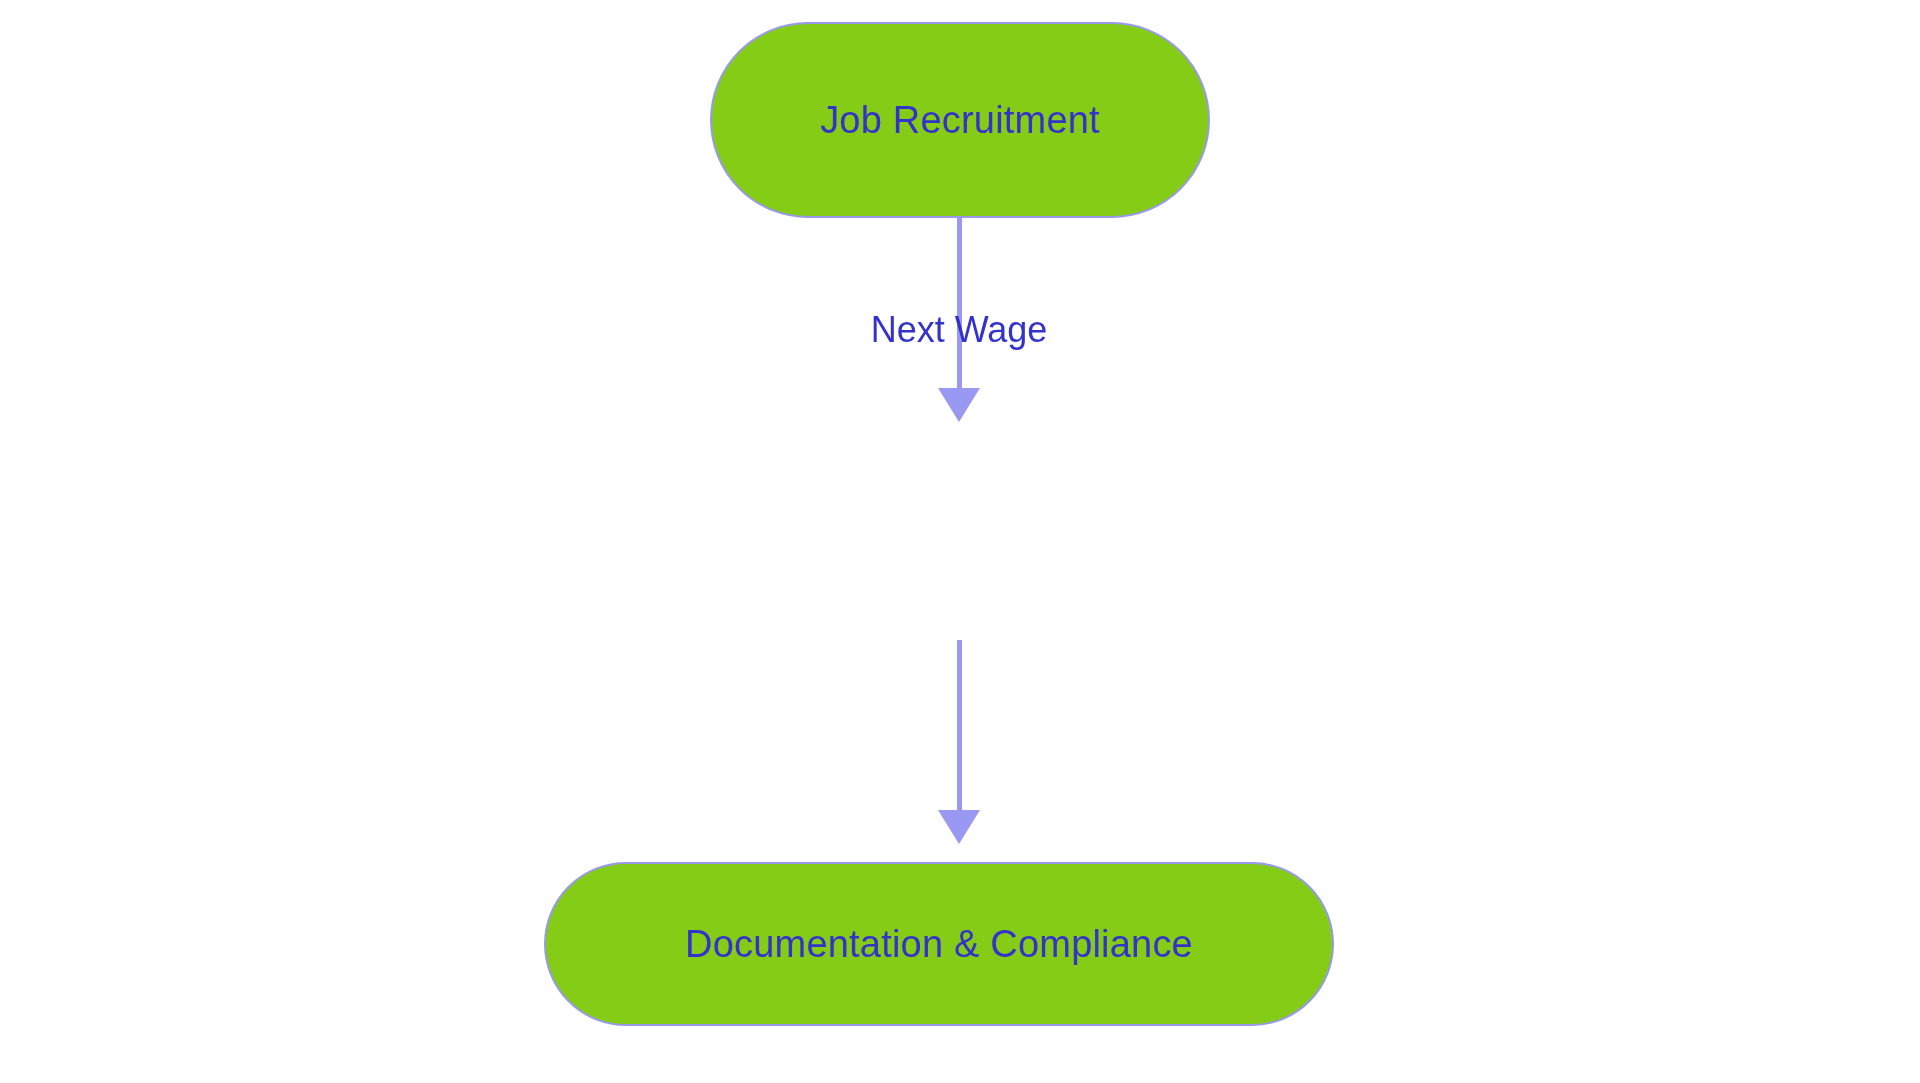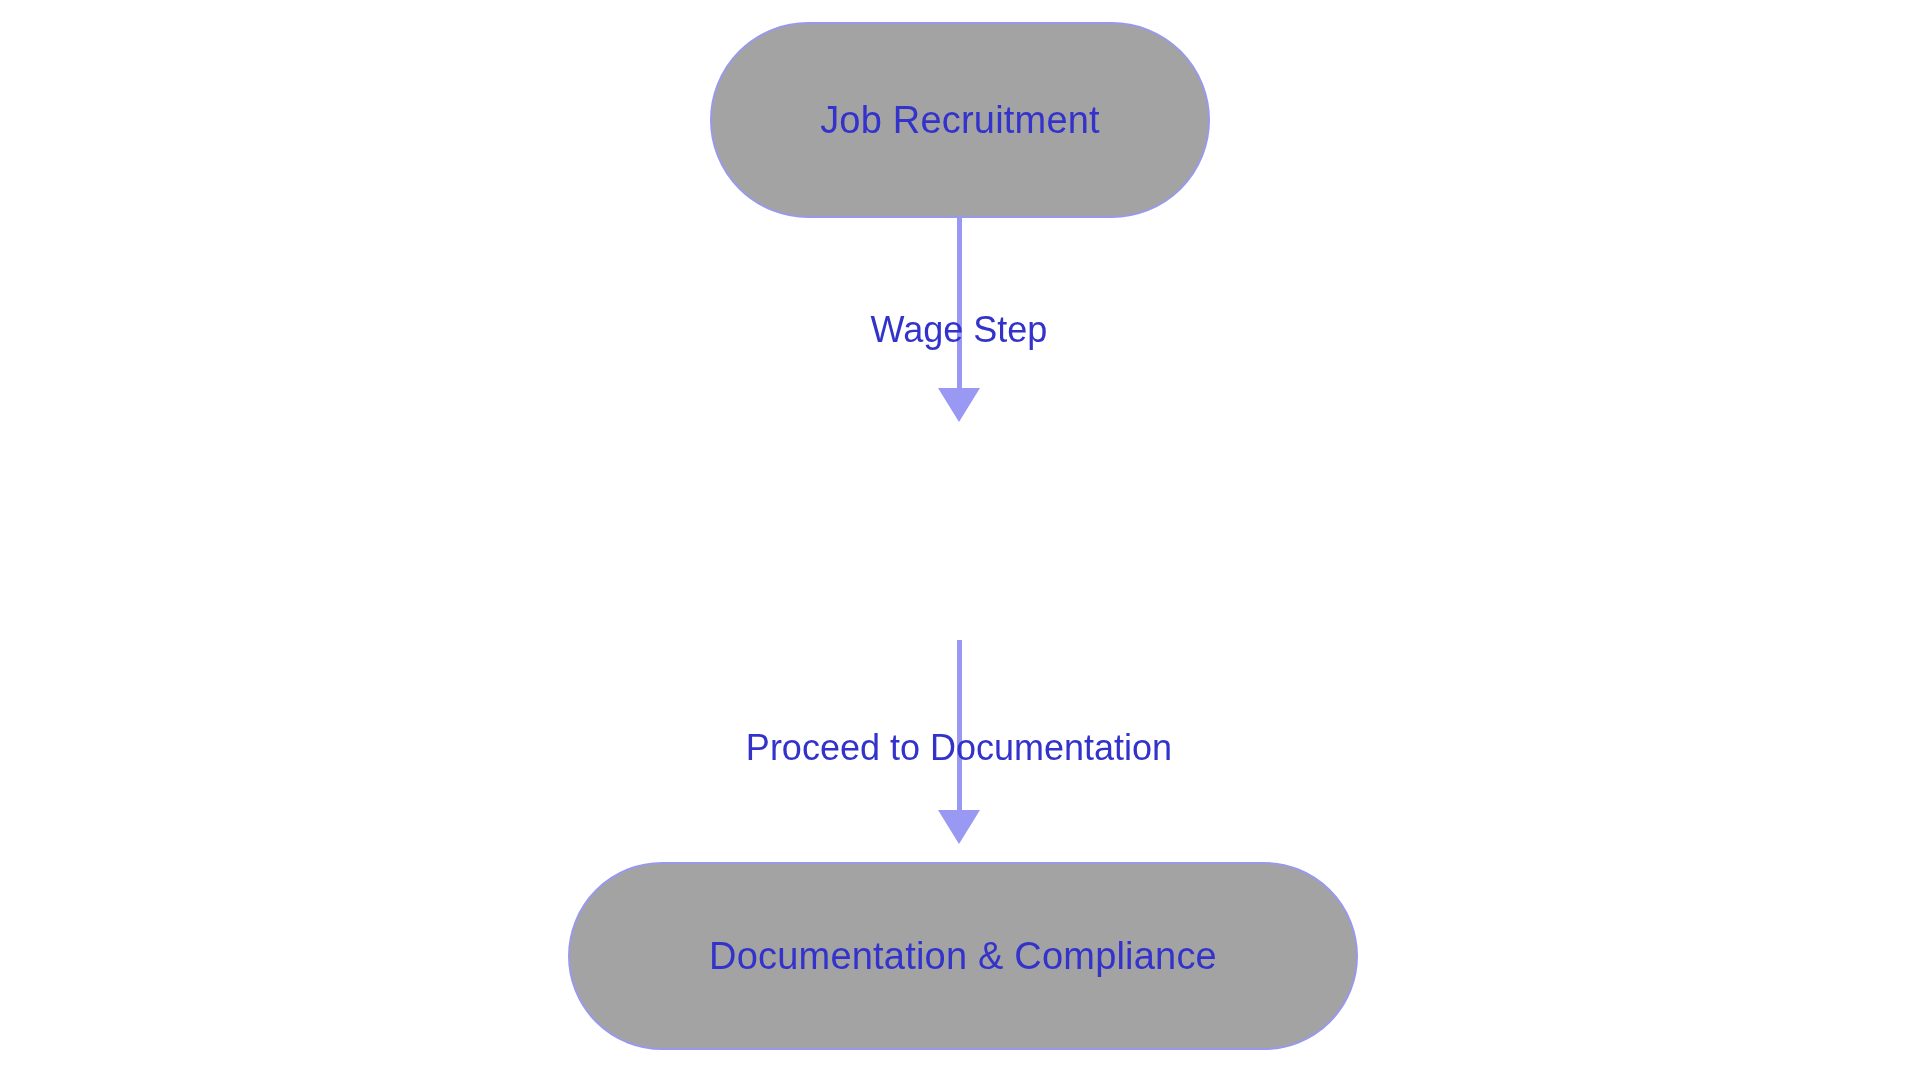--- a/index.html
+++ b/index.html
@@ -22,21 +22,21 @@
     background: #ffffff;
   }
 
   
   .node {
     position: absolute;
     box-sizing: border-box;
     display: flex;
     align-items: center;
     justify-content: center;
-    background: #a3a3a3;
+    background: #84cc16;
     border: 2px solid #9999eb;
     border-radius: 999px;
     color: #3333cc;
     letter-spacing: 0.2px;
     white-space: nowrap;
     z-index: 3;
   }
 
   .node-label {
     font-size: 38px;
@@ -53,24 +53,24 @@
   }
 
   #node-prevailing-wage {
     left: 540px;
     top: 444px;
     width: 846px;
     height: 196px;
   }
 
   #node-documentation-compliance {
-    left: 568px;
+    left: 544px;
     top: 862px;
     width: 790px;
-    height: 188px;
+    height: 164px;
     justify-content: center;
   }
 
   
   .edge-line {
     position: absolute;
     width: 5px;
     background: #9999f4;
     z-index: 1;
   }
@@ -132,28 +132,27 @@
 <body>
 
 <div id="flow-canvas">
 
   <div class="node" id="node-job-recruitment">
     <span class="node-label">Job Recruitment</span>
   </div>
 
   <div class="edge-line" id="edge-line-1"></div>
 
-  <div class="edge-label" id="edge-label-1">Wage Step</div>
+  <div class="edge-label" id="edge-label-1">Next Wage</div>
 
   <div class="edge-arrowhead" id="edge-arrow-1"></div>
 
 
   <div class="edge-line" id="edge-line-2"></div>
 
-  <div class="edge-label" id="edge-label-2">Proceed to Documentation</div>
 
   <div class="edge-arrowhead" id="edge-arrow-2"></div>
 
   <div class="node" id="node-documentation-compliance">
     <span class="node-label">Documentation &amp; Compliance</span>
   </div>
 
 </div>
 
 </body></html>

